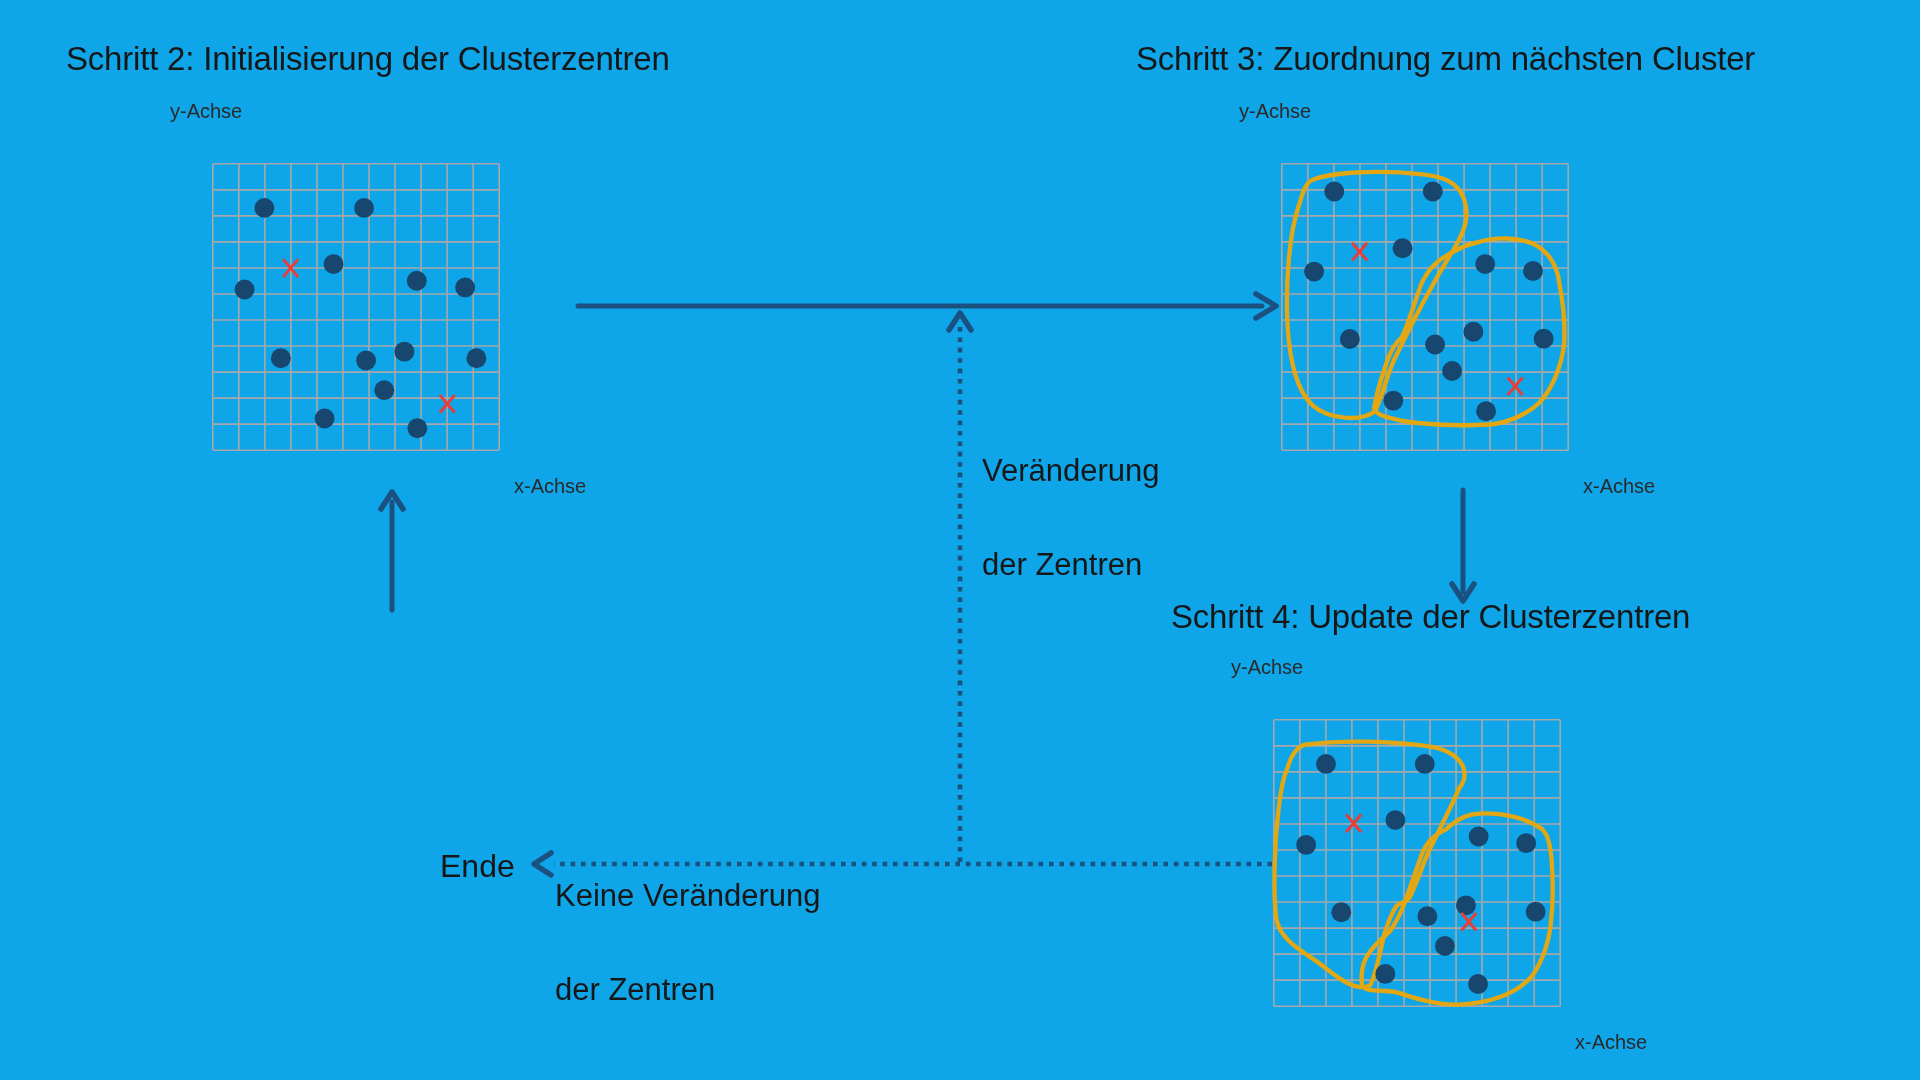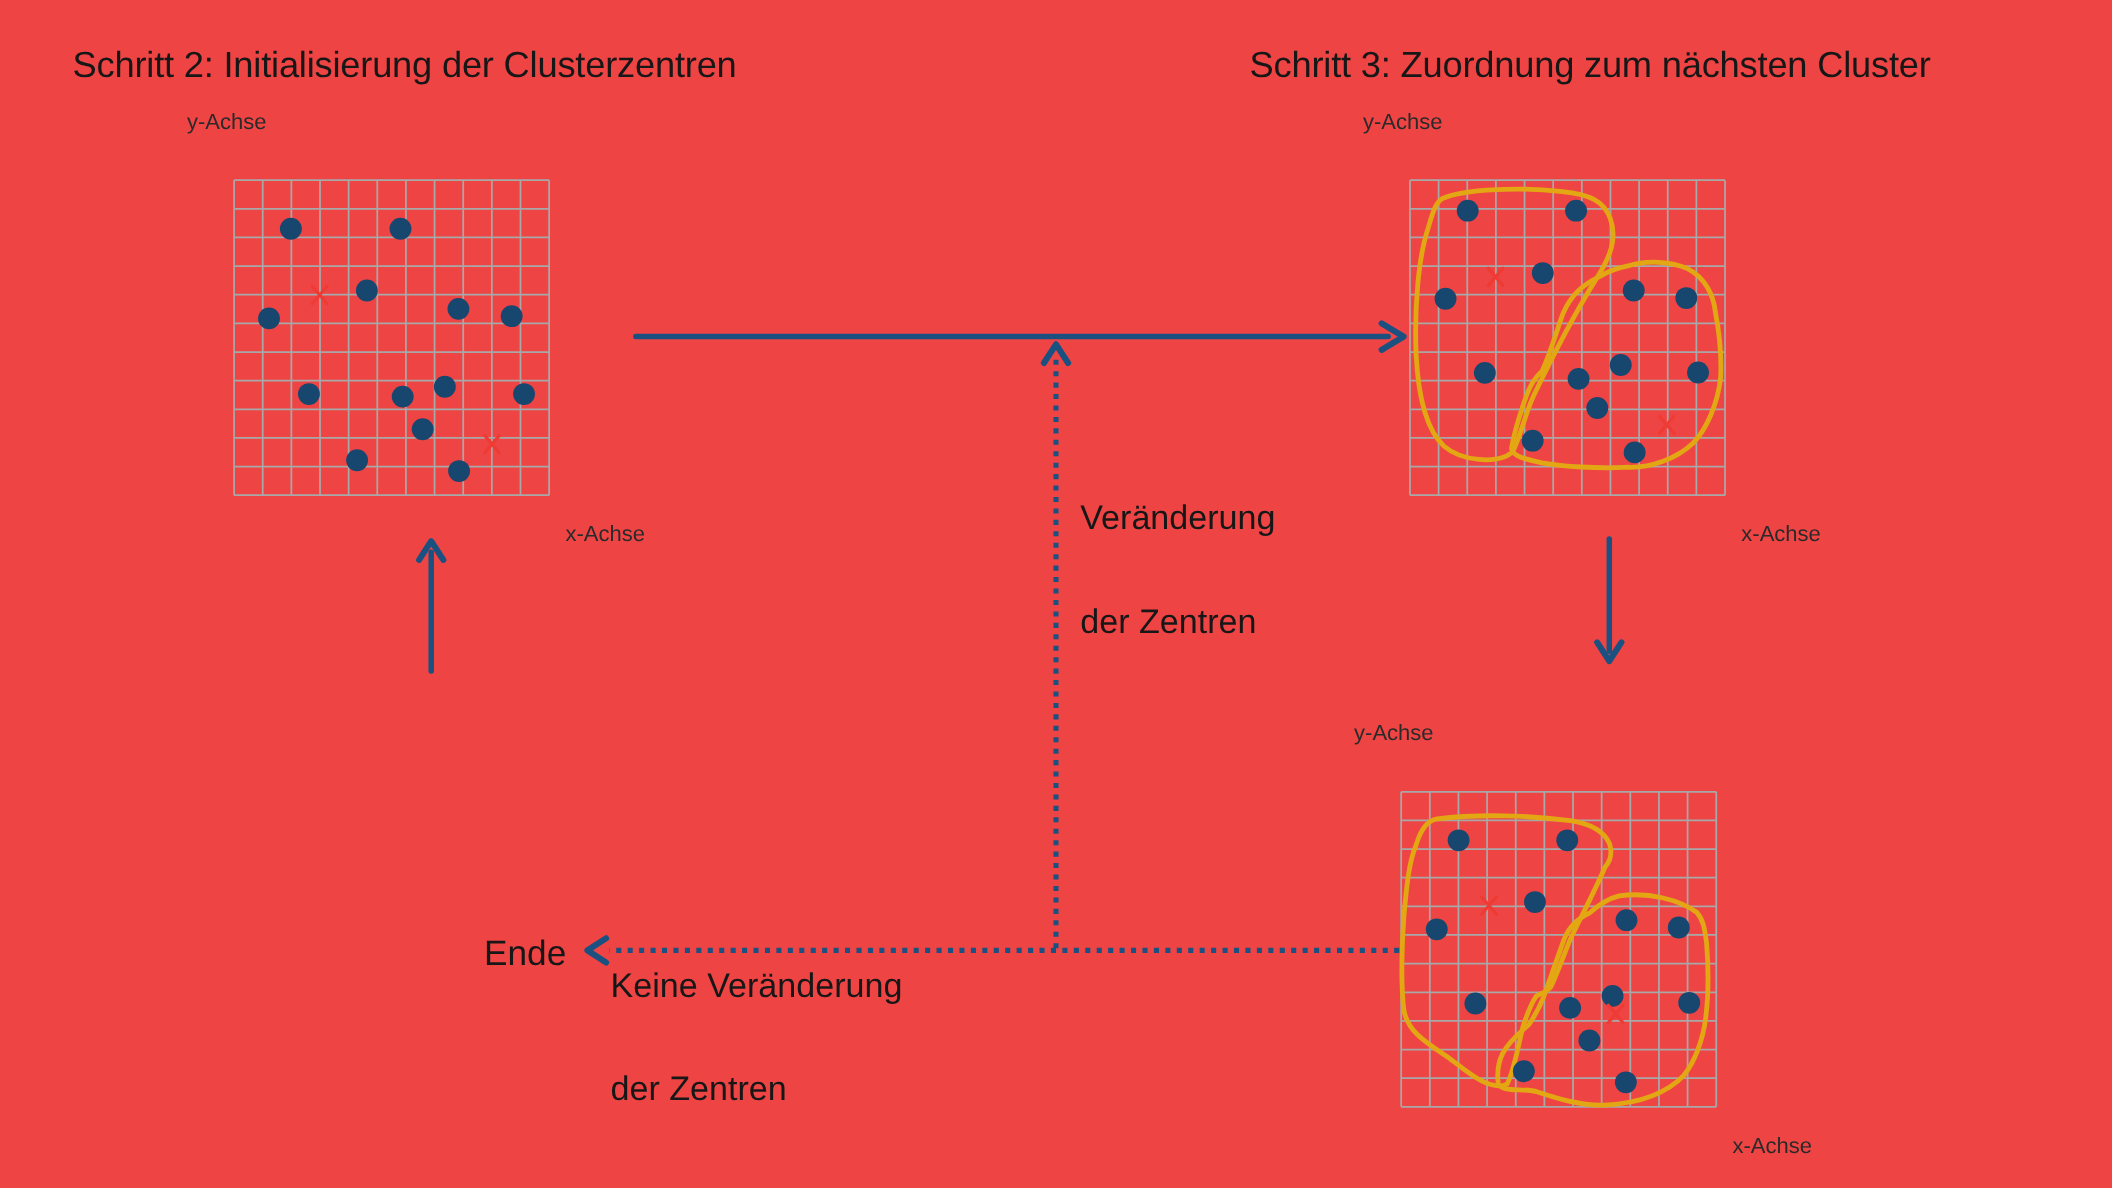--- a/index.html
+++ b/index.html
@@ -1,18 +1,18 @@
 <!DOCTYPE html>
 <html><head>
 <meta charset="utf-8">
 <style>
   html,body{margin:0;padding:0;}
   .canvas{
     position:relative;width:1920px;height:1080px;overflow:hidden;
-    background:#ef4444;color:#171717;
+    background:#0ea5e9;color:#171717;
     font-family:"Liberation Sans", sans-serif;
   }
   .title{
     position:absolute;font-size:33px;letter-spacing:-0.2px;font-weight:400;
     white-space:nowrap;color:#171717;
   }
   .flow-label{
     position:absolute;font-size:31px;line-height:47px;white-space:pre-line;color:#171717;
   }
   .panel{position:absolute;width:288px;height:362px;}
@@ -25,20 +25,21 @@
   .arrows .dotted{stroke:#1b5180;stroke-width:4.6;fill:none;stroke-dasharray:4.6 5.8;}
   .arrows .head{stroke:#1b5180;stroke-width:5.5;fill:none;stroke-linecap:round;stroke-linejoin:round;}
 </style>
 </head>
 <body>
 
 <div class="canvas">
 
   <div class="title" style="left:66px;top:40px;">Schritt 2: Initialisierung der Clusterzentren</div>
   <div class="title" style="left:1136px;top:40px;text-align:right;">Schritt 3: Zuordnung zum nächsten Cluster</div>
+  <div class="title" style="left:1171px;top:598px;">Schritt 4: Update der Clusterzentren</div>
 
   <div class="flow-label" style="left:982px;top:447px;"><span>Veränderung</span><br>
     <span>der Zentren</span></div>
 
   <div class="flow-label" style="left:555px;top:872px;width:400px;text-align:left;"><span>Keine Veränderung</span><br>
     <span>der Zentren</span></div>
 
   <div class="flow-label" style="left:440px;top:843px;font-size:32px;">Ende</div>
 
   <div class="panel" id="panel-step2" style="left:212px;top:126px;">

